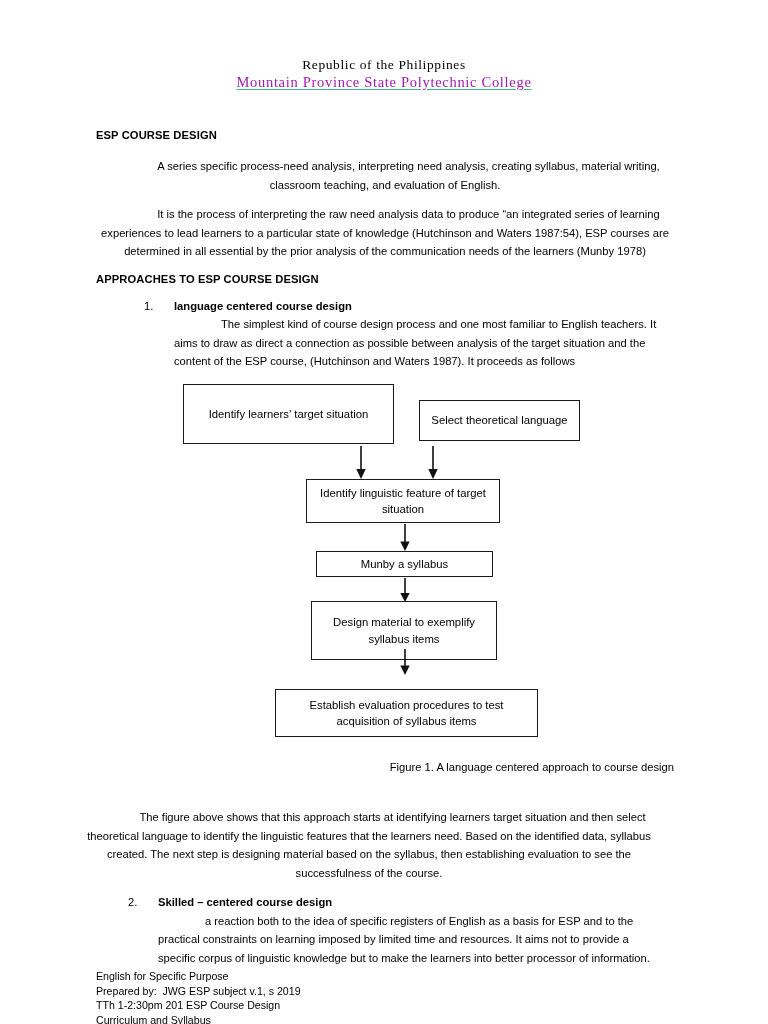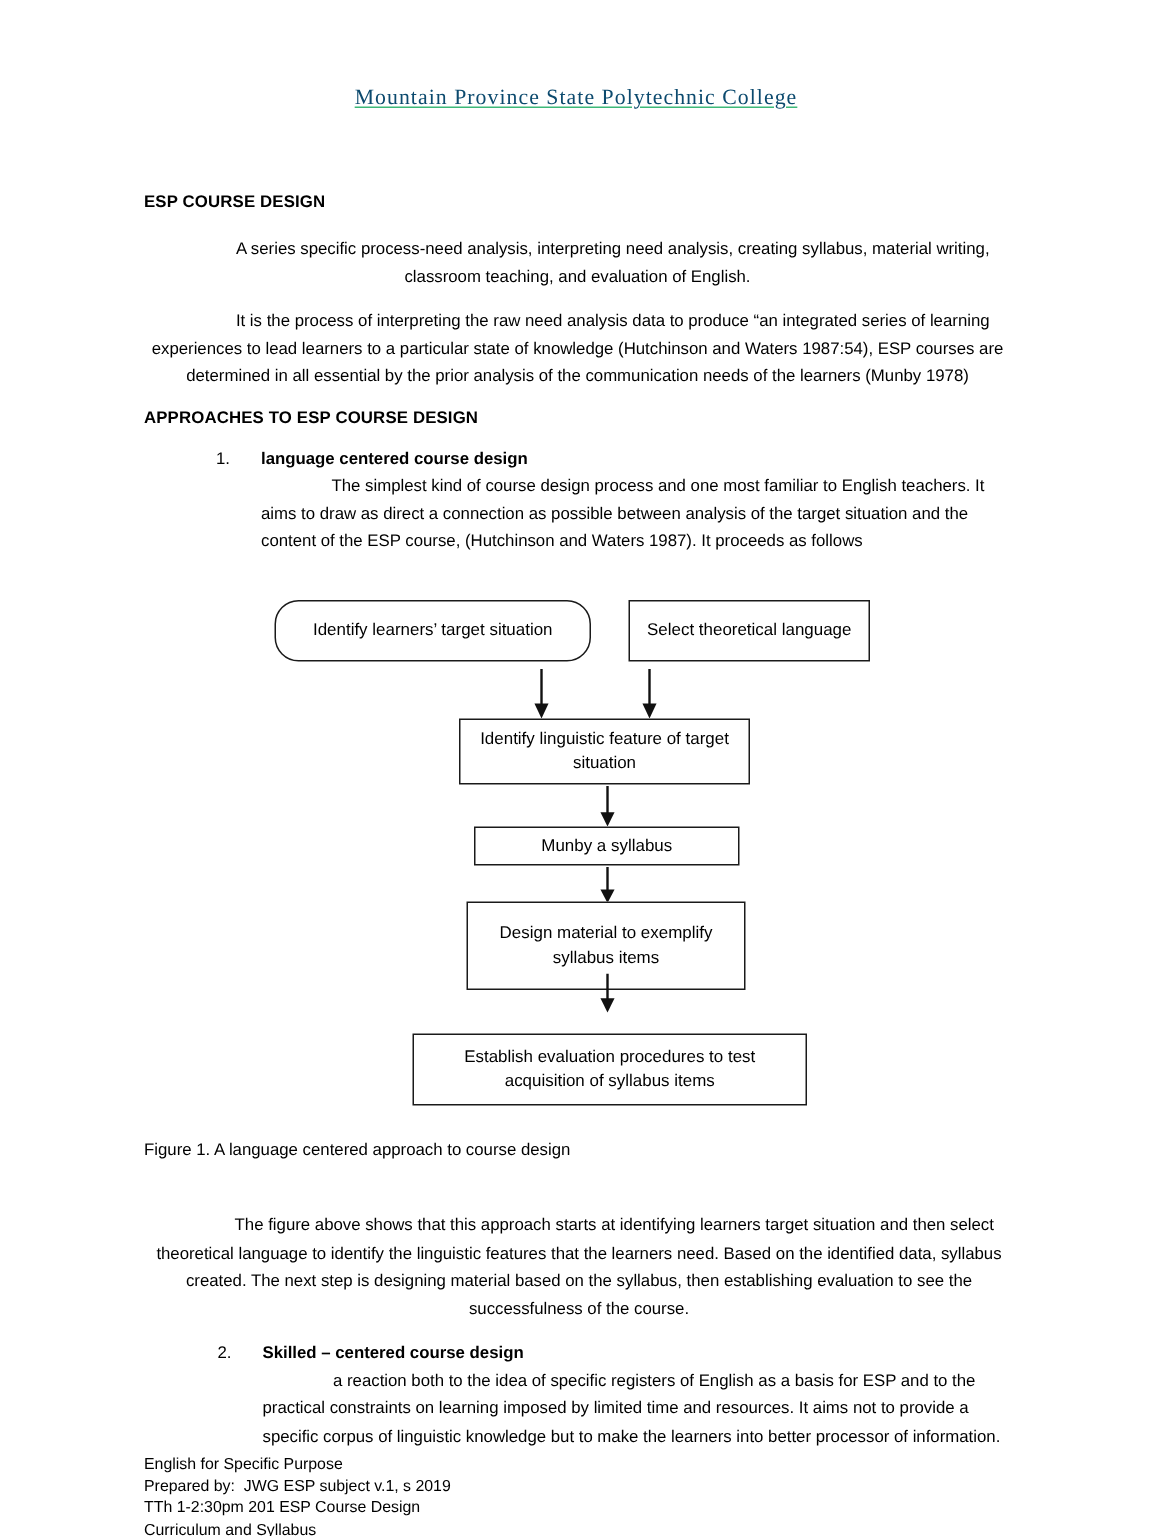--- a/index.html
+++ b/index.html
@@ -144,29 +144,29 @@
     position: absolute;
     pointer-events: auto;
   }
 
   
   .fig-caption {
     position: absolute;
     left: 96px;
     top: 759px;
     width: 578px;
-    text-align: left;
+    text-align: right;
     font-size: 11.2px;
     line-height: 16px;
   }
 
   
   .lower-body {
     position: absolute;
-    left: 97px;
+    left: 80px;
     top: 808px;
     width: 578px;
   }
 
   
   .footer {
     position: absolute;
     left: 96px;
     top: 969px;
     width: 500px;
@@ -174,21 +174,22 @@
     line-height: 14.6px;
   }
   .footer div { white-space: pre; }
 </style>
 </head>
 <body>
 
 <div class="page">
 
   <div class="letterhead">
-    <div class="lh-line2" id="lh2" style="color: #0c4a6e; text-decoration-color: rgb(60, 184, 120);">Mountain Province State Polytechnic College</div>
+    <div class="lh-line1">Republic of the Philippines</div>
+    <div class="lh-line2" id="lh2" style="color: #a21caf; text-decoration-color: rgb(60, 184, 120);">Mountain Province State Polytechnic College</div>
   </div>
 
   <div class="doc-body">
 
     <p class="heading">ESP COURSE DESIGN</p>
 
     <div class="gap-md"></div>
 
     <p class="para"><span class="indent"></span><span>A series specific process-need analysis, interpreting need analysis, creating syllabus, material writing, classroom teaching, and evaluation of English.</span></p>
 
@@ -205,21 +206,21 @@
     <div class="list-item">
       <span class="list-num">1.</span>
       <div class="list-title">language centered course design</div>
       <div class="list-para"><span class="indent2"></span><span>The simplest kind of course design process and one most familiar to English teachers. It aims to draw as direct a connection as possible between analysis of the target situation and the content of the ESP course, (Hutchinson and Waters 1987). It proceeds as follows</span></div>
     </div>
 
   </div>
 
   <div class="flowchart">
 
-    <div class="fbox" style="left:183px; top:400px; width:211px; height:41px;border-radius:16px;">
+    <div class="fbox" style="left:183px; top:384px; width:211px; height:60px;">
       <span class="fbox-inner">Identify learners’ target situation</span>
     </div>
 
     <div class="fbox" style="left:419px; top:400px; width:161px; height:41px;">
       <span class="fbox-inner">Select theoretical language</span>
     </div>
 
     <svg class="farrow" style="left:352px; top:446px;" width="18" height="34" viewBox="0 0 18 34">
       <line x1="9" y1="0" x2="9" y2="24" stroke="#111" stroke-width="1.6"></line>
       <polygon points="9,33 4.3,23 13.7,23" fill="#111"></polygon>

